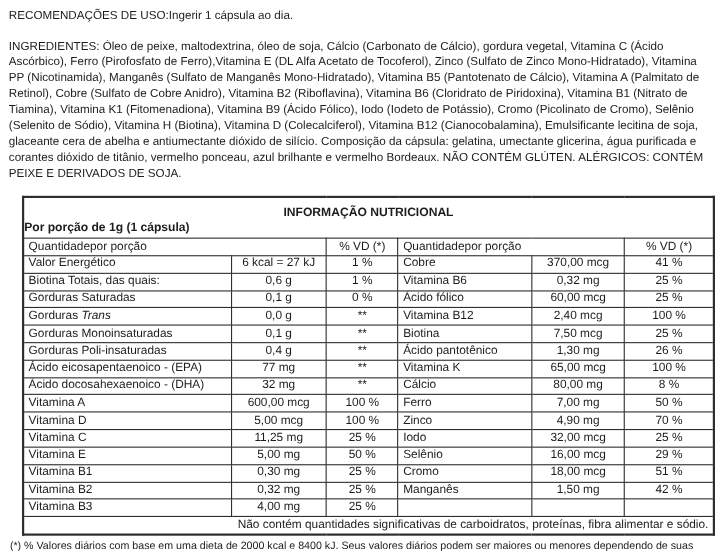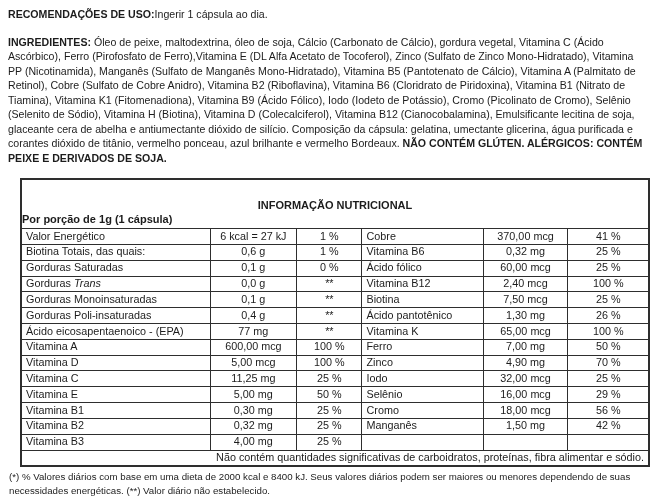--- a/index.html
+++ b/index.html
@@ -11,21 +11,21 @@
     font-family: "Liberation Sans", sans-serif;
     padding: 7px 8px 0 8px;
     overflow: hidden;
   }
   .top-para {
     font-size: 10.6px;
     line-height: 1.37;
     margin: 0 0 13px 0;
     text-align: left;
   }
-  .top-para strong { font-weight: bold; }
+  .top-para strong { font-weight: normal; }
   table.nutrition {
     border-collapse: collapse;
     table-layout: fixed;
     width: 630px;
     margin-left: 12px;
     border: 2px solid #2e2e2e;
   }
   table.nutrition td {
     border: 1px solid #2e2e2e;
     font-size: 10.8px;
@@ -33,21 +33,21 @@
     padding: 0.5px 4px;
     white-space: nowrap;
     overflow: hidden;
     vertical-align: middle;
   }
   tr.t-title td {
     border: 0;
     text-align: center;
     font-weight: bold;
     font-size: 11px;
-    padding: 18px 0 0 0;
+    padding: 6px 0 0 0;
   }
   tr.t-sub td {
     border: 0;
     border-bottom: 1px solid #2e2e2e;
     font-weight: bold;
     font-size: 11px;
     padding: 0 0 2px 0;
   }
   td.c-center { text-align: center; }
   tr.note-row td { text-align: right; font-size: 10.8px; }
@@ -79,20 +79,26 @@
     <col style="width:13.5%">
     <col style="width:12.9%">
   </colgroup>
   <tbody>
     <tr class="t-title">
       <td colspan="6">INFORMAÇÃO NUTRICIONAL</td>
     </tr>
     <tr class="t-sub">
       <td colspan="6">Por porção de 1g (1 cápsula)</td>
     </tr>
+    <tr>
+      <td colspan="2">Quantidadepor porção</td>
+      <td class="c-center">% VD (*)</td>
+      <td colspan="2">Quantidadepor porção</td>
+      <td class="c-center">% VD (*)</td>
+    </tr>
   </tbody>
   <tbody>
       <tr>
         <td>Valor Energético</td>
         <td class="c-center">6 kcal = 27 kJ</td>
         <td class="c-center">1 %</td>
         <td>Cobre</td>
         <td class="c-center">370,00 mcg</td>
         <td class="c-center">41 %</td>
       </tr>
@@ -138,20 +144,28 @@
       </tr>
       <tr>
         <td>Ácido eicosapentaenoico - (EPA)</td>
         <td class="c-center">77 mg</td>
         <td class="c-center">**</td>
         <td>Vitamina K</td>
         <td class="c-center">65,00 mcg</td>
         <td class="c-center">100 %</td>
       </tr>
       <tr>
+        <td>Ácido docosahexaenoico - (DHA)</td>
+        <td class="c-center">32 mg</td>
+        <td class="c-center">**</td>
+        <td>Cálcio</td>
+        <td class="c-center">80,00 mg</td>
+        <td class="c-center">8 %</td>
+      </tr>
+      <tr>
         <td>Vitamina A</td>
         <td class="c-center">600,00 mcg</td>
         <td class="c-center">100 %</td>
         <td>Ferro</td>
         <td class="c-center">7,00 mg</td>
         <td class="c-center">50 %</td>
       </tr>
       <tr>
         <td>Vitamina D</td>
         <td class="c-center">5,00 mcg</td>
@@ -175,21 +189,21 @@
         <td>Selênio</td>
         <td class="c-center">16,00 mcg</td>
         <td class="c-center">29 %</td>
       </tr>
       <tr>
         <td>Vitamina B1</td>
         <td class="c-center">0,30 mg</td>
         <td class="c-center">25 %</td>
         <td>Cromo</td>
         <td class="c-center">18,00 mcg</td>
-        <td class="c-center">56 %</td>
+        <td class="c-center">51 %</td>
       </tr>
       <tr>
         <td>Vitamina B2</td>
         <td class="c-center">0,32 mg</td>
         <td class="c-center">25 %</td>
         <td>Manganês</td>
         <td class="c-center">1,50 mg</td>
         <td class="c-center">42 %</td>
       </tr>
       <tr>

